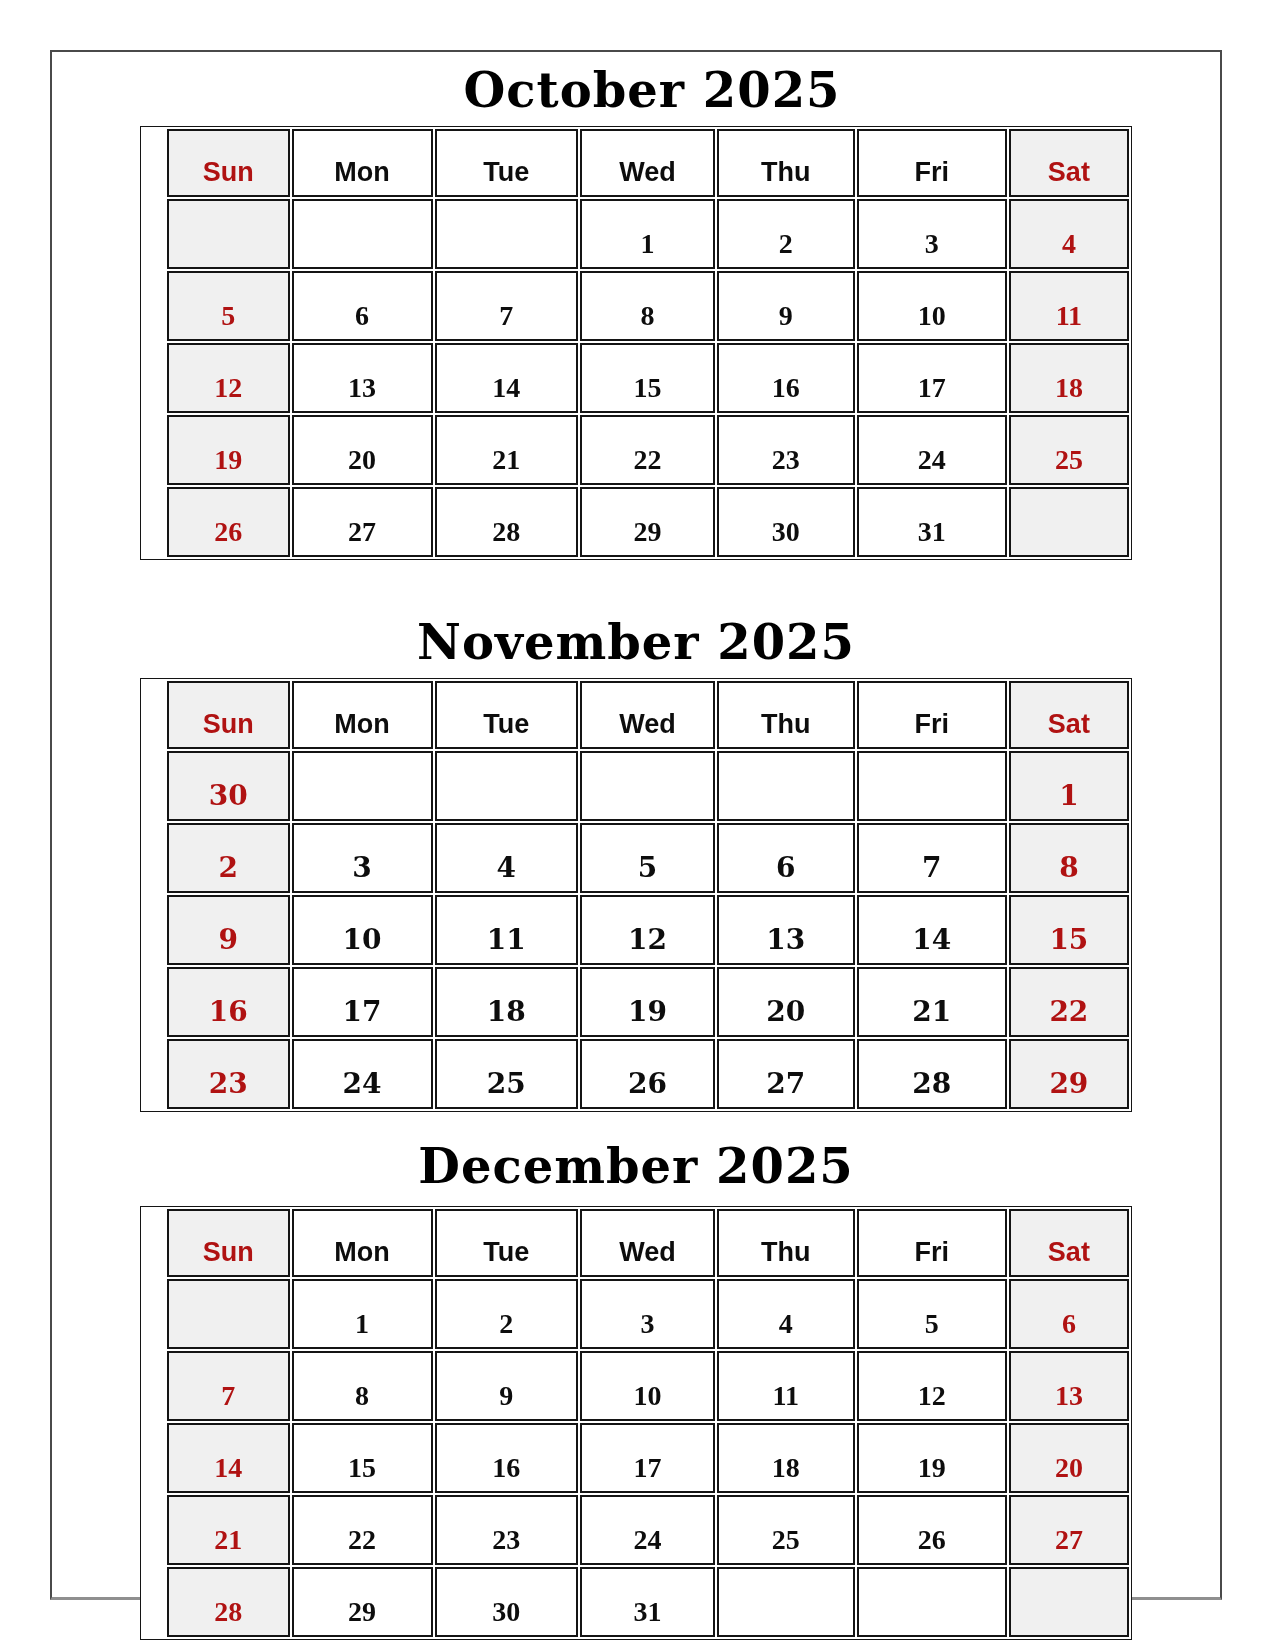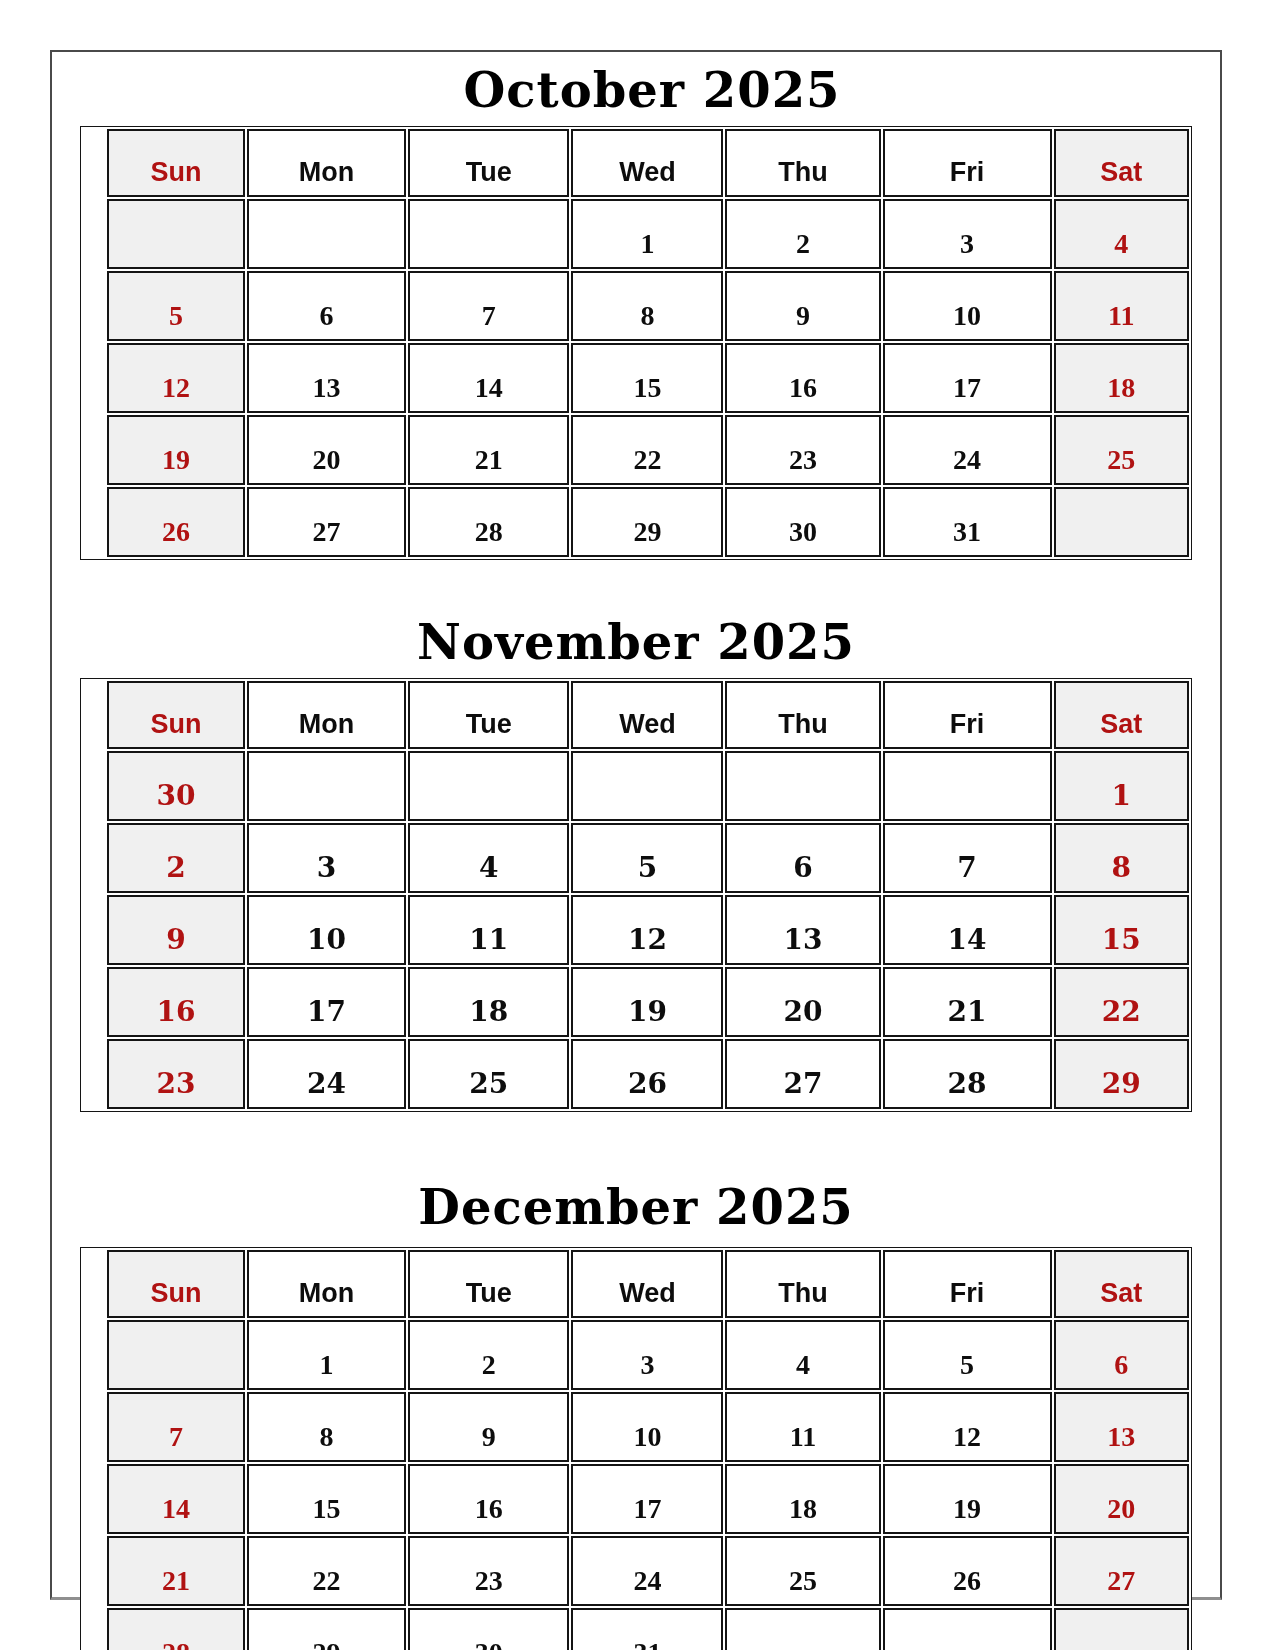--- a/index.html
+++ b/index.html
@@ -23,23 +23,23 @@
     background:#ffffff;
   }
   .month-title{
     margin:0;text-align:center;
     font-family:"DejaVu Serif",serif;font-weight:700;
     font-size:48px;line-height:56px;letter-spacing:1px;
     color:var(--title);
   }
   .month:nth-of-type(1) .month-title{margin-top:10px;margin-bottom:8px;padding-left:32px;}
   .month:nth-of-type(2) .month-title{margin-top:54px;margin-bottom:8px;text-align:center;}
-  .month:nth-of-type(3) .month-title{margin-top:67px;margin-bottom:12px;}
+  .month:nth-of-type(3) .month-title{margin-top:26px;margin-bottom:12px;}
   table.calendar{
-    width:1112px;margin:0 auto;table-layout:fixed;
+    width:992px;margin:0 auto;table-layout:fixed;
     border-collapse:separate;border-spacing:2px;
     border:1px solid var(--border);
     background:#ffffff;
     padding-left:24px;
   }
   .calendar th,.calendar td{
     border:2px solid var(--border);
     vertical-align:bottom;text-align:center;
     padding:0 0 7px 0;background:#ffffff;
     overflow:hidden;

